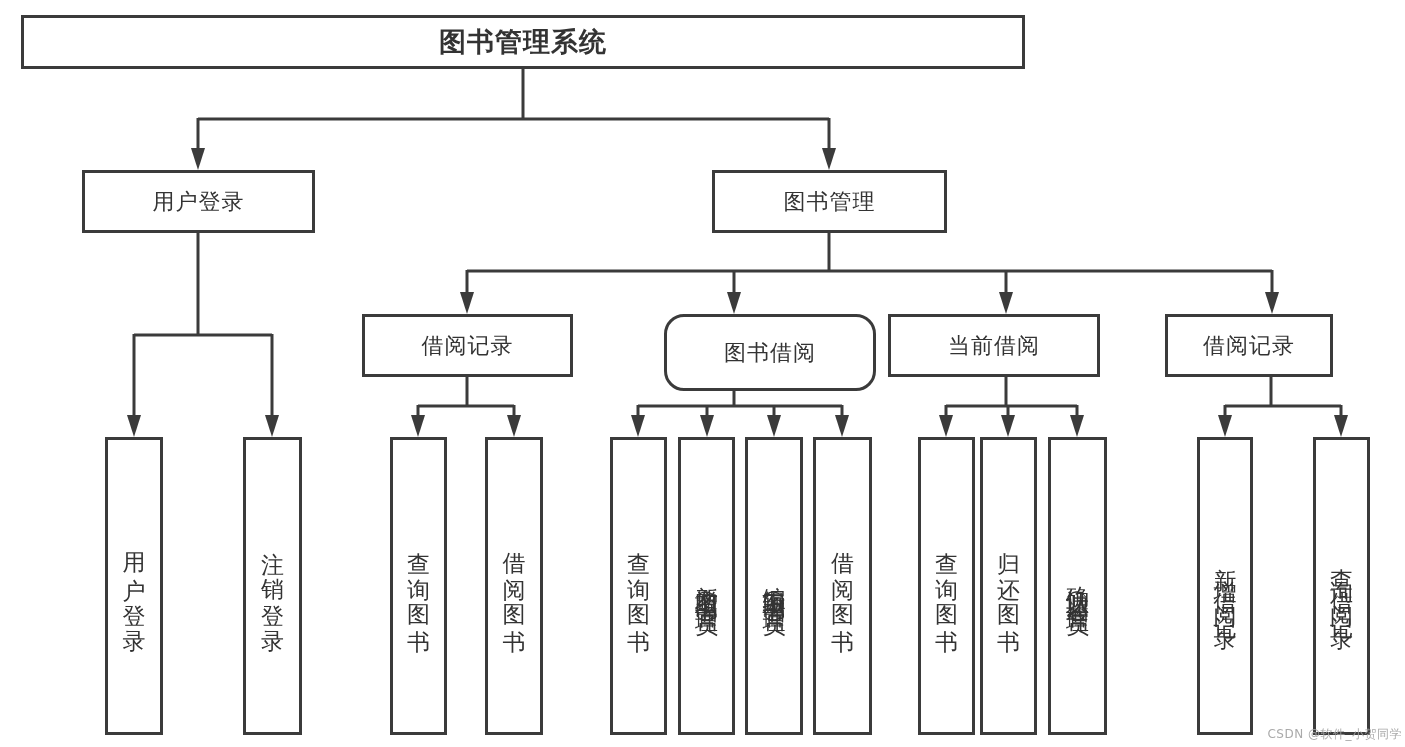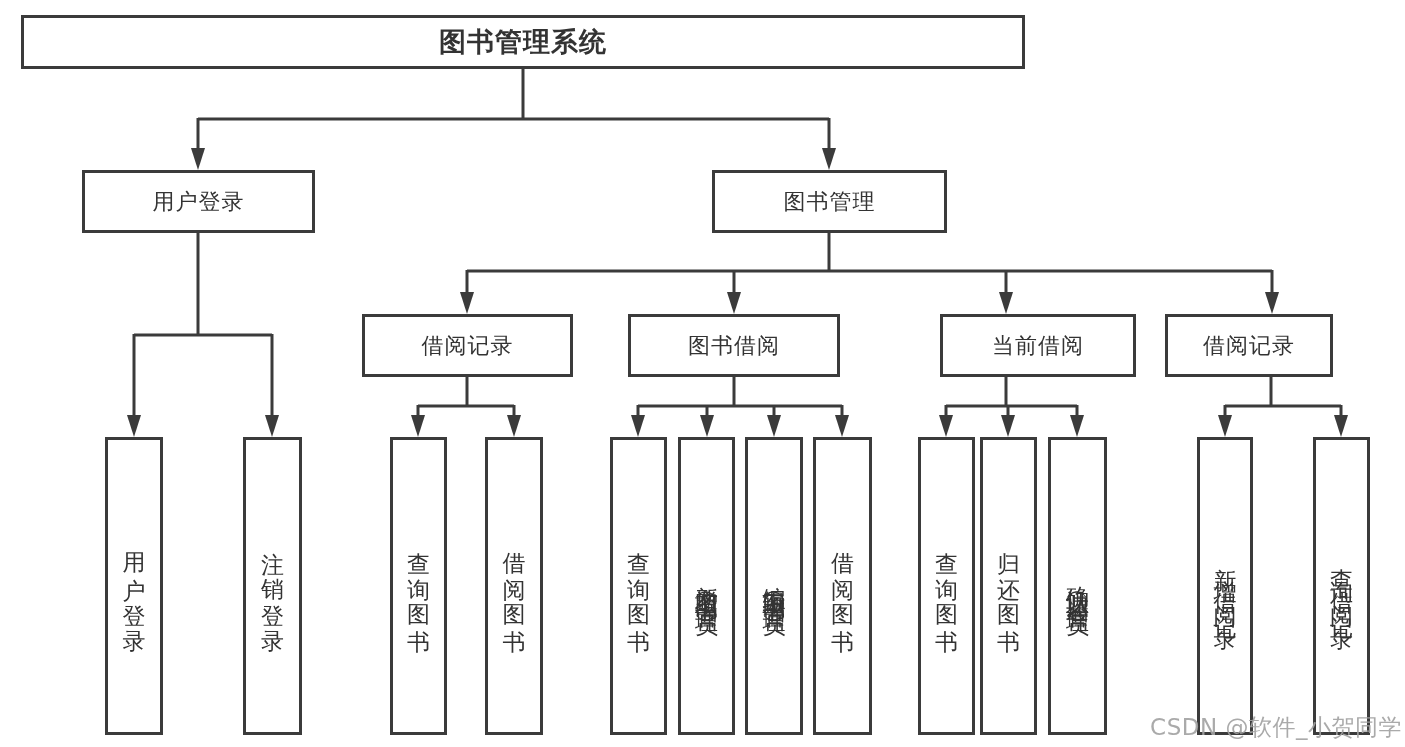--- a/index.html
+++ b/index.html
@@ -39,21 +39,21 @@
   .vtext {
     writing-mode: vertical-rl;
     text-orientation: mixed;
     line-height: 1;
     white-space: nowrap;
   }
   .watermark {
     position: absolute;
     right: 3px;
     bottom: 4px;
-    font-size: 23px;
+    font-size: 12px;
     color: #a3a3a3;
     opacity: 0.92;
     z-index: 5;
     letter-spacing: 0.5px;
   }
 </style>
 </head>
 <body>
 
 <div class="canvas">
@@ -134,24 +134,24 @@
   <div class="node lvl2" style="left:82px; top:170px; width:233px; height:63px;">
     <span>用户登录</span>
   </div>
   <div class="node lvl2" style="left:712px; top:170px; width:235px; height:63px;text-align:right;">
     <span>图书管理</span>
   </div>
 
   <div class="node lvl3" style="left:362px; top:314px; width:211px; height:63px;">
     <span>借阅记录</span>
   </div>
-  <div class="node lvl3" style="left:628px; top:314px; width:212px; height:63px;">
+  <div class="node lvl3" style="left:664px; top:314px; width:212px; height:77px;border-radius:20px;">
     <span>图书借阅</span>
   </div>
-  <div class="node lvl3" style="left:940px; top:314px; width:196px; height:63px;">
+  <div class="node lvl3" style="left:888px; top:314px; width:212px; height:63px;">
     <span>当前借阅</span>
   </div>
   <div class="node lvl3" style="left:1165px; top:314px; width:168px; height:63px;">
     <span>借阅记录</span>
   </div>
 
   <div class="node leaf" style="left:105px; top:437px; width:58px; height:298px;">
     <span class="vtext" style="letter-spacing: 26px;">用户登录</span>
   </div>
   <div class="node leaf" style="left:243px; top:437px; width:59px; height:298px;">

